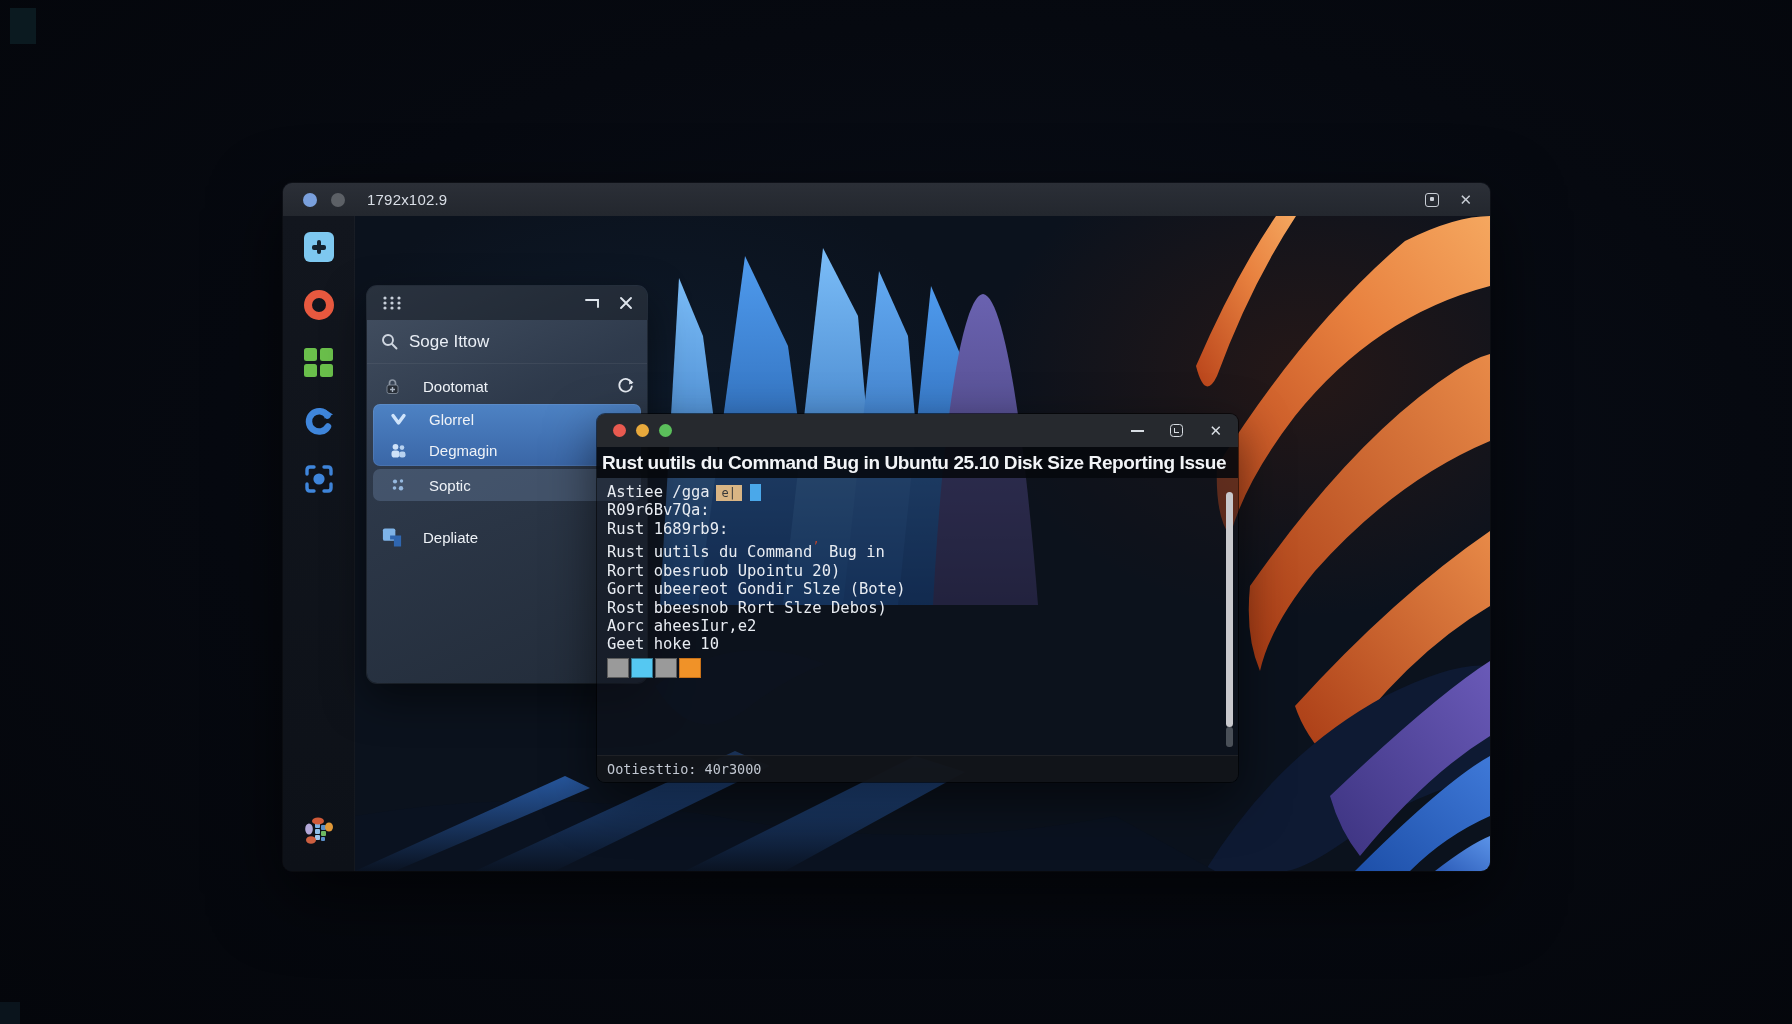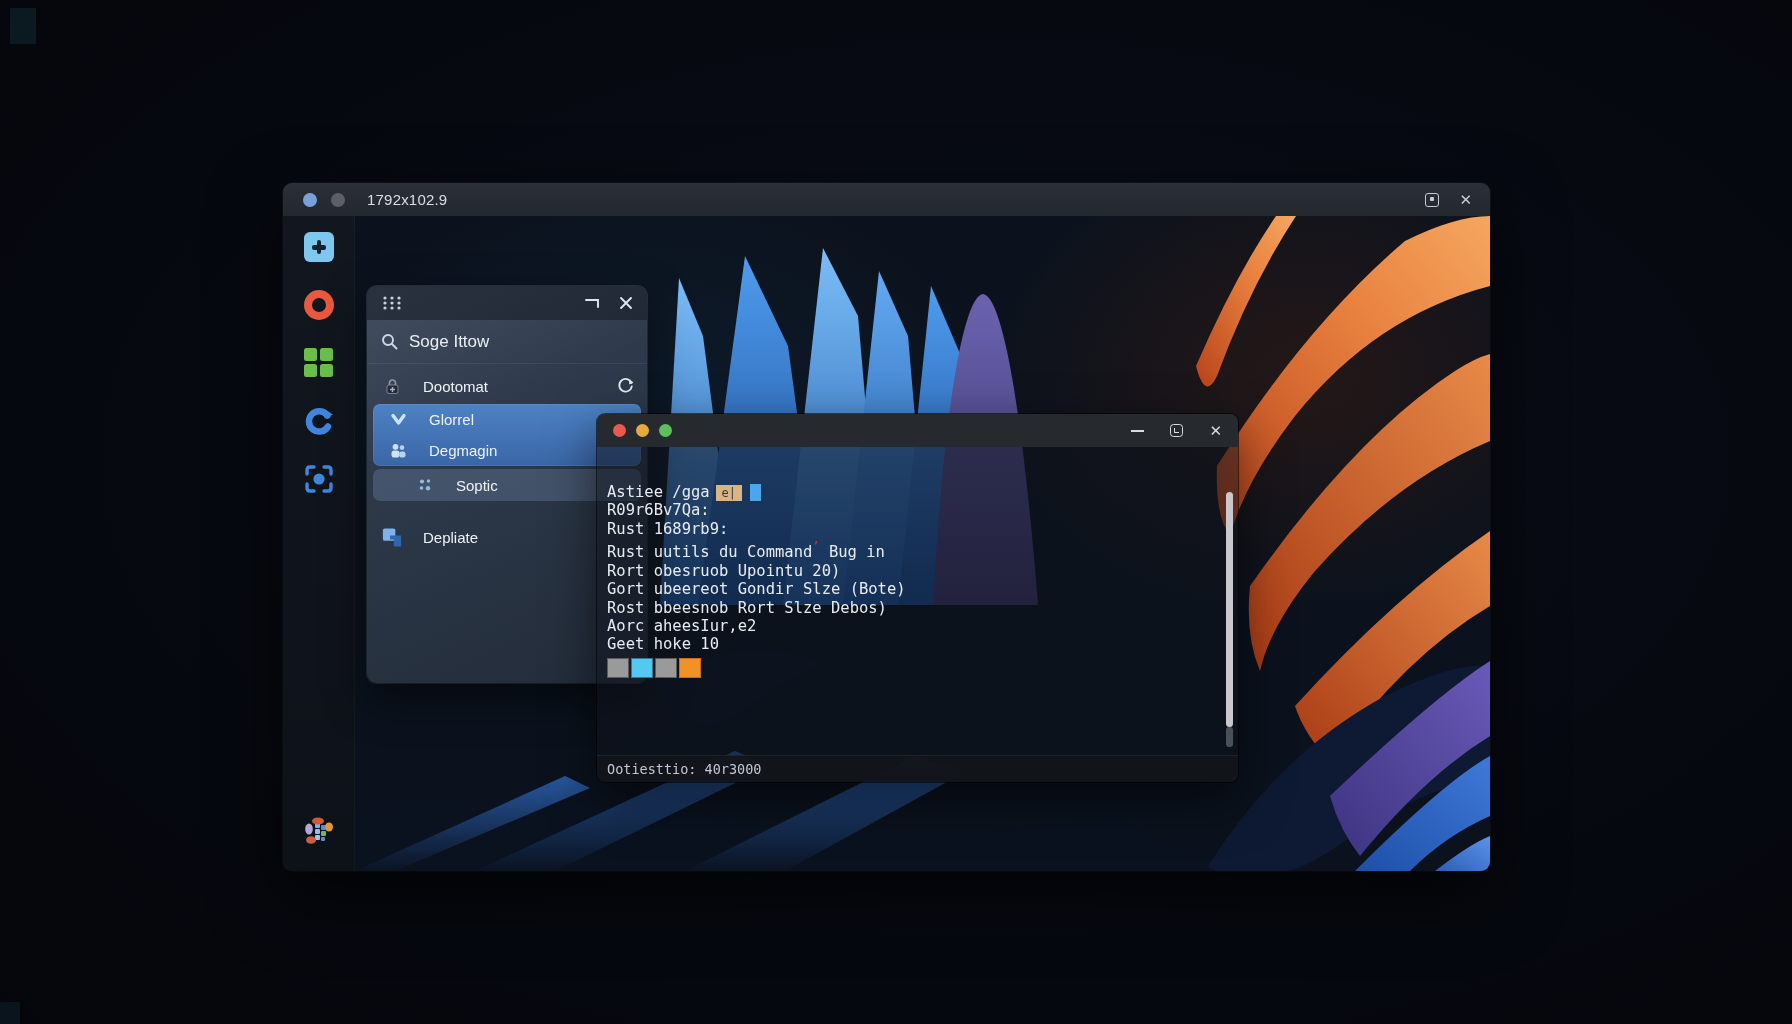--- a/index.html
+++ b/index.html
@@ -66,21 +66,21 @@
     background:rgba(20,25,33,.55); border-radius:10px 10px 0 0; }
   .panel-controls { margin-left:auto; display:flex; align-items:center; gap:18px; }
   .panel-search { height:44px; display:flex; align-items:center; padding:0 14px; gap:11px;
     border-bottom:1px solid rgba(255,255,255,.06); }
   .panel-search input { background:transparent; border:none; outline:none; color:#e9eef5; font-size:17px; width:190px; font-family:"Liberation Sans",sans-serif; }
   .menu { padding:6px 0 0 0; }
   .menu-row { height:32px; display:flex; align-items:center; padding:0 12px 0 14px; gap:20px; color:#eef2f7; font-size:15px; }
   .menu-row .trailing { margin-left:auto; }
   .sel-block { margin:2px 6px; border-radius:7px; background:linear-gradient(#4d82c4,#3a66a6); box-shadow:inset 0 0 0 1px rgba(255,255,255,.08); }
   .sel-block .menu-row { height:31px;align-items:center; }
-  .hover-row { margin:3px 6px 0 6px; border-radius:7px; background:rgba(96,118,148,.45);padding-left:27px; }
+  .hover-row { margin:3px 6px 0 6px; border-radius:7px; background:rgba(96,118,148,.45); }
   .hover-row .menu-row { height:32px; }
   .row-gap { height:14px; }
   .menu-row.tall { height:44px; }
   .mi { width:22px; display:flex; justify-content:center; }
 
   
   .term {
     position:absolute; left:314px; top:231px; width:641px; height:368px; z-index:50;
     border-radius:8px; overflow:hidden;
     box-shadow:0 18px 50px rgba(0,0,0,.55), 0 0 0 1px rgba(0,0,0,.55);
@@ -372,20 +372,21 @@
       <div class="term-titlebar">
         <span class="tl3 tl-red"></span>
         <span class="tl3 tl-yel"></span>
         <span class="tl3 tl-grn"></span>
         <span class="term-controls">
           <span class="t-min"></span>
           <span class="t-restore"></span>
           <span class="t-x">✕</span>
         </span>
       </div>
+      <div class="term-heading">Rust uutils du Command Bug in Ubuntu 25.10 Disk Size Reporting Issue</div>
 
       <div class="term-body">
         <div class="tline"><span>Astiee /gga</span><span class="inline-blk blk-tan">e|</span><span class="inline-blk blk-cursor"></span></div>
         <div class="tline">R09r6Bv7Qa:</div>
         <div class="tline">Rust 1689rb9:</div>
         <div class="tline"><span>Rust uutils du Command</span><span class="red-mark">’</span><span> Bug in</span></div>
         <div class="tline">Rort obesruob Upointu 20)</div>
         <div class="tline">Gort ubeereot Gondir Slze (Bote)</div>
         <div class="tline">Rost bbeesnob Rort Slze Debos)</div>
         <div class="tline">Aorc aheesIur,e2</div>

